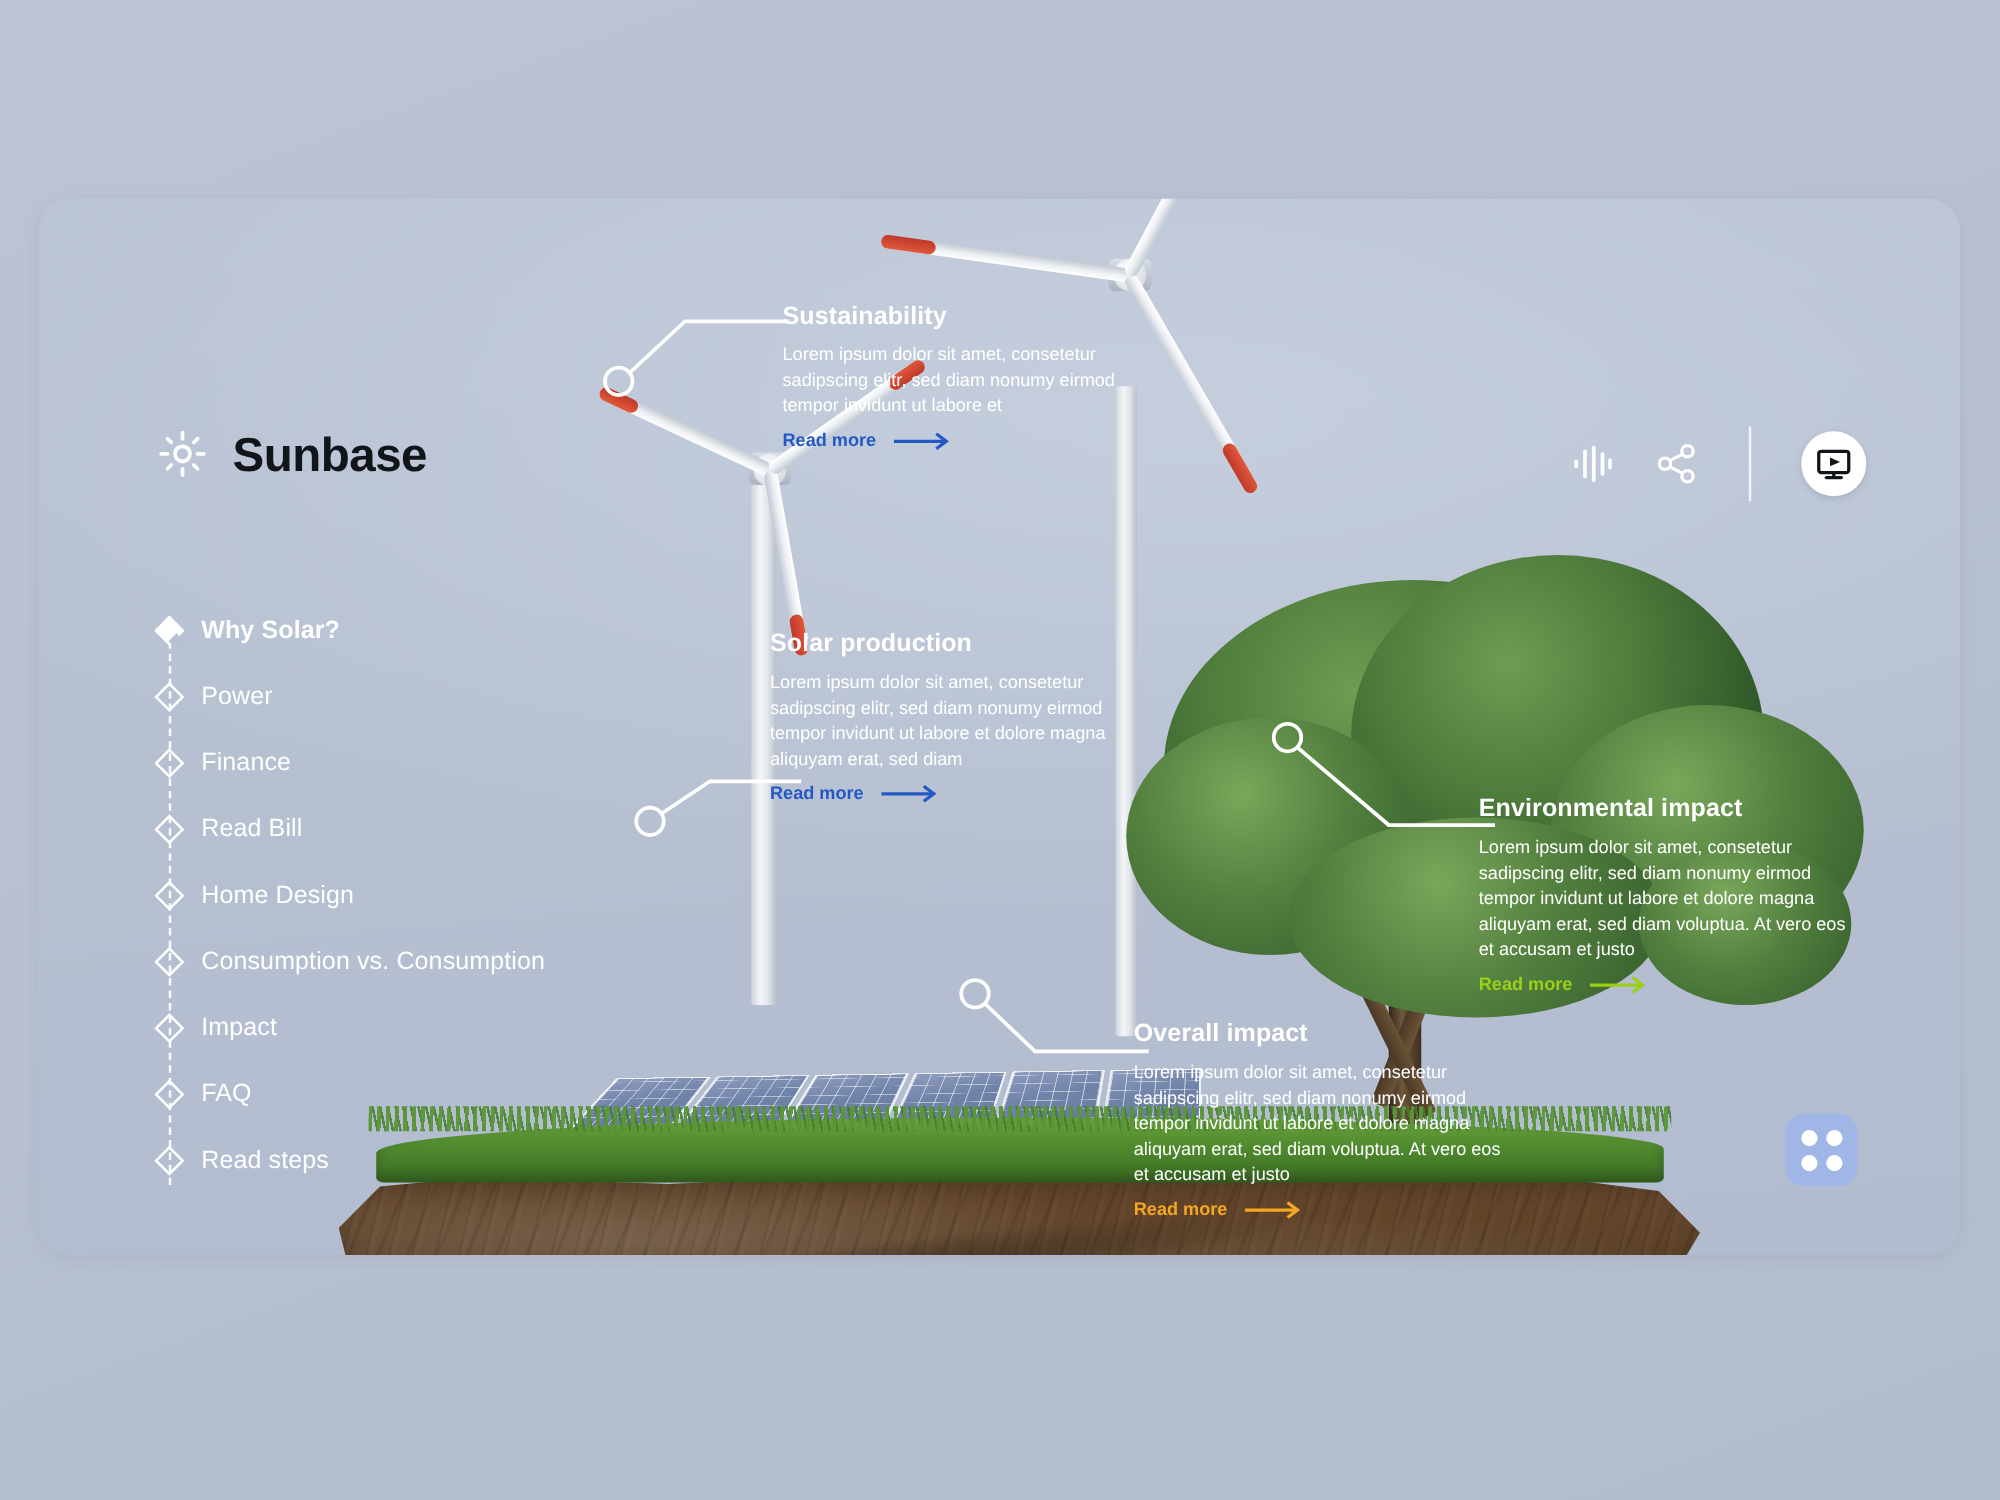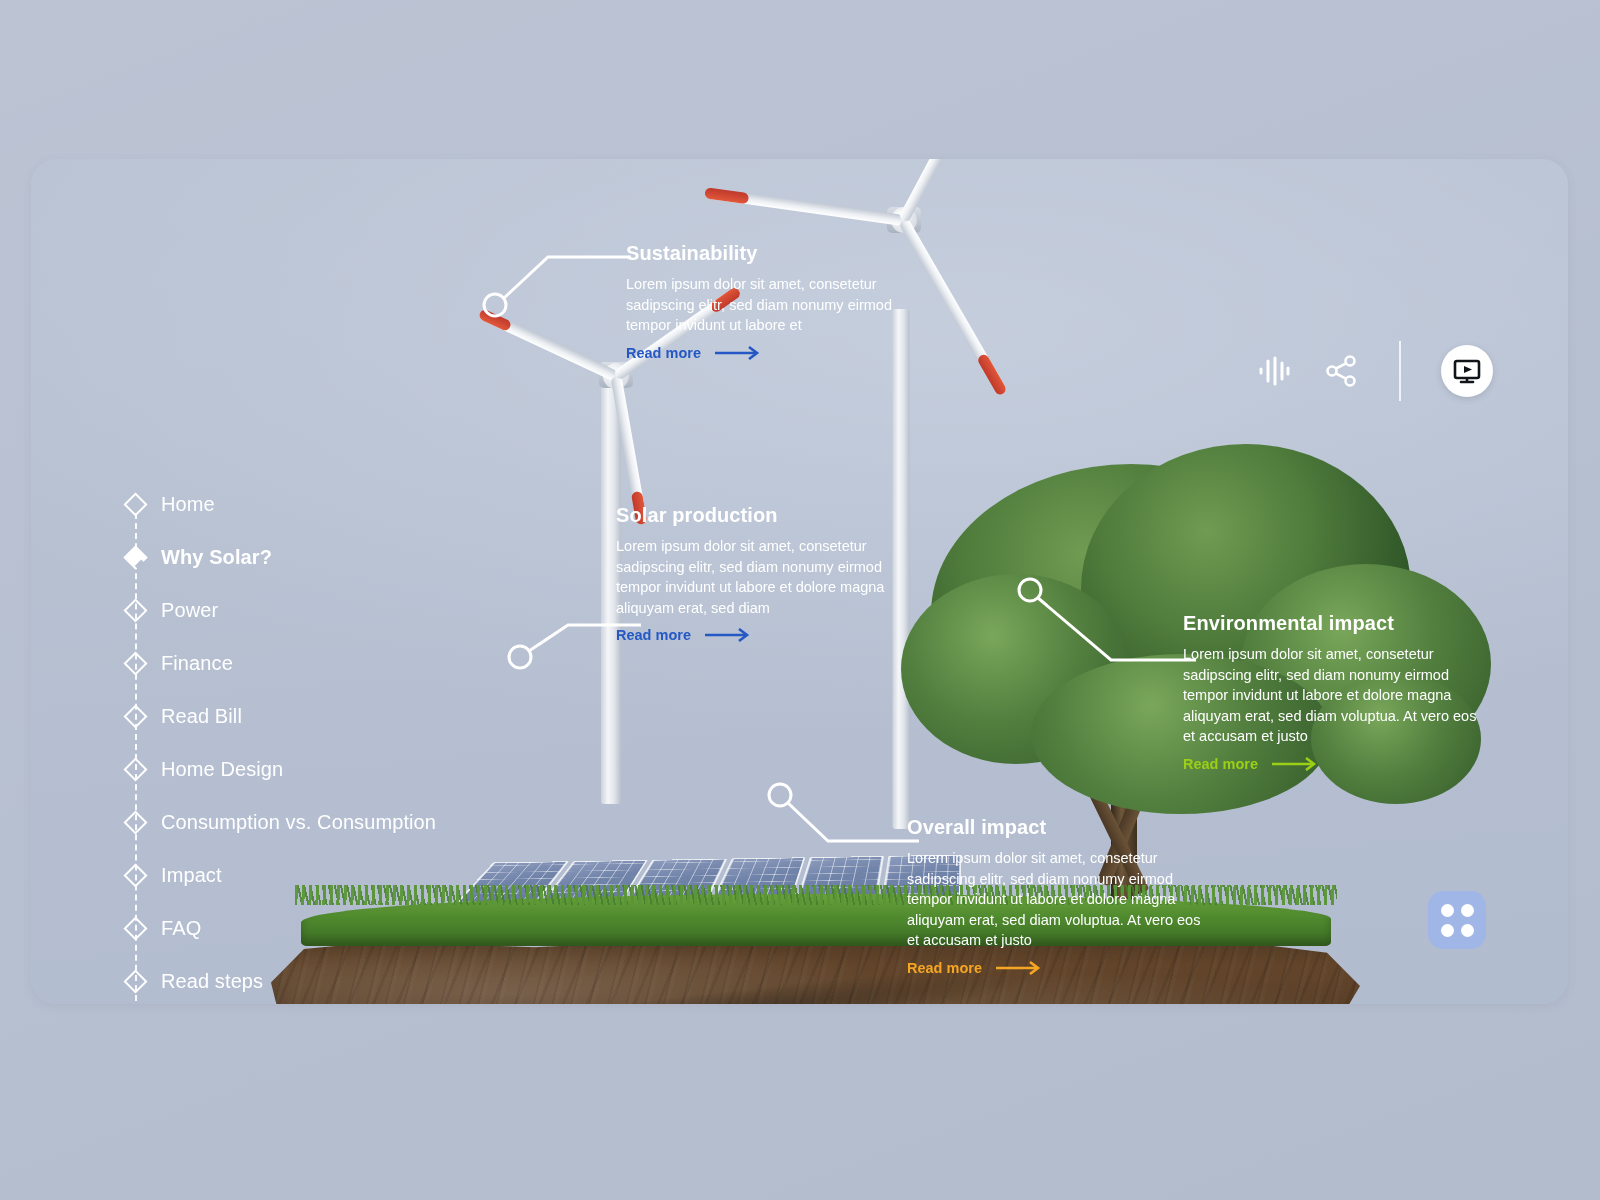--- a/index.html
+++ b/index.html
@@ -261,20 +261,38 @@
         <path d="M473 139 L517 98 L600 98"></path>
         <circle cx="489" cy="498" r="11"></circle>
         <path d="M498 492 L537 466 L610 466"></path>
         <circle cx="999" cy="431" r="11"></circle>
         <path d="M1007 439 L1080 501 L1165 501"></path>
         <circle cx="749" cy="636" r="11"></circle>
         <path d="M757 644 L797 682 L888 682"></path>
       </g>
     </svg>
 
+    <div class="brand">
+      <span>
+        <svg width="40" height="40" viewBox="0 0 40 40">
+          <g stroke="#ffffff" stroke-width="3" stroke-linecap="round">
+            <circle cx="20" cy="20" r="6" fill="none"></circle>
+            <line x1="20" y1="3" x2="20" y2="8"></line>
+            <line x1="20" y1="32" x2="20" y2="37"></line>
+            <line x1="3" y1="20" x2="8" y2="20"></line>
+            <line x1="32" y1="20" x2="37" y2="20"></line>
+            <line x1="8" y1="8" x2="11" y2="11"></line>
+            <line x1="29" y1="29" x2="32" y2="32"></line>
+            <line x1="8" y1="32" x2="11" y2="29"></line>
+            <line x1="29" y1="11" x2="32" y2="8"></line>
+          </g>
+        </svg>
+      </span>
+      <span class="brand-name">Sunbase</span>
+    </div>
 
     <div class="tools">
       <div class="tool-btn">
         <svg width="34" height="30" viewBox="0 0 34 30">
           <g stroke="#ffffff" stroke-width="3" stroke-linecap="round">
             <line x1="4" y1="13" x2="4" y2="17"></line>
             <line x1="11" y1="5" x2="11" y2="25"></line>
             <line x1="18" y1="2" x2="18" y2="28"></line>
             <line x1="25" y1="7" x2="25" y2="23"></line>
             <line x1="31" y1="12" x2="31" y2="18"></line>
@@ -299,24 +317,20 @@
           <polygon points="12,10 20,13.5 12,17" fill="#111418"></polygon>
           <line x1="15" y1="22" x2="15" y2="26" stroke="#111418" stroke-width="2.6"></line>
           <line x1="9" y1="26" x2="21" y2="26" stroke="#111418" stroke-width="2.6" stroke-linecap="round"></line>
         </svg>
       </div>
     </div>
 
     <nav class="nav">
       <div class="nav-line"></div>
 
-      <div class="nav-item">
-        <span class="dia"></span>
-        <span class="nav-label">Home</span>
-      </div>
       <div class="nav-item active">
         <span class="dia"></span>
         <span class="nav-label">Why Solar?</span>
       </div>
       <div class="nav-item">
         <span class="dia"></span>
         <span class="nav-label">Power</span>
       </div>
       <div class="nav-item">
         <span class="dia"></span>
@@ -365,21 +379,21 @@
       <p>Lorem ipsum dolor sit amet, consetetur sadipscing elitr, sed diam nonumy eirmod tempor invidunt ut labore et dolore magna aliquyam erat, sed diam</p>
       <span class="read-more rm-blue">
         <span>Read more</span>
         <svg class="arrow" width="48" height="14" viewBox="0 0 48 14">
           <line x1="0" y1="7" x2="40" y2="7" stroke="#2458c4" stroke-width="2.6"></line>
           <polyline points="34,1 42,7 34,13" fill="none" stroke="#2458c4" stroke-width="2.6"></polyline>
         </svg>
       </span>
     </div>
 
-    <div class="callout" style="left:1152px; top:453px; width:310px;">
+    <div class="callout" style="left:1152px; top:477px; width:310px;">
       <h3>Environmental impact</h3>
       <p>Lorem ipsum dolor sit amet, consetetur sadipscing elitr, sed diam nonumy eirmod tempor invidunt ut labore et dolore magna aliquyam erat, sed diam voluptua. At vero eos et accusam et justo</p>
       <span class="read-more rm-green">
         <span>Read more</span>
         <svg class="arrow" width="48" height="14" viewBox="0 0 48 14">
           <line x1="0" y1="7" x2="40" y2="7" stroke="#9ccf17" stroke-width="2.6"></line>
           <polyline points="34,1 42,7 34,13" fill="none" stroke="#9ccf17" stroke-width="2.6"></polyline>
         </svg>
       </span>
     </div>

